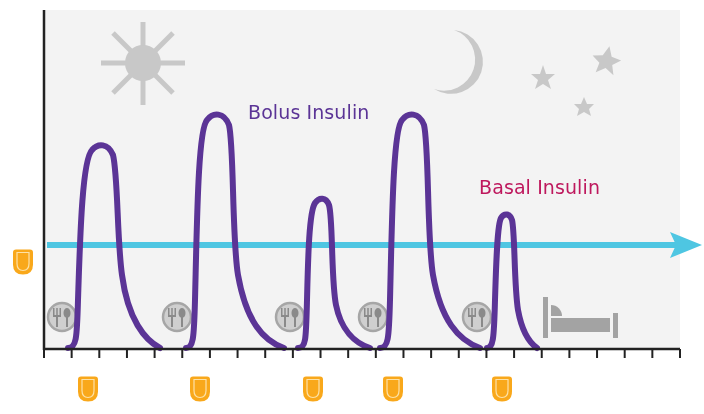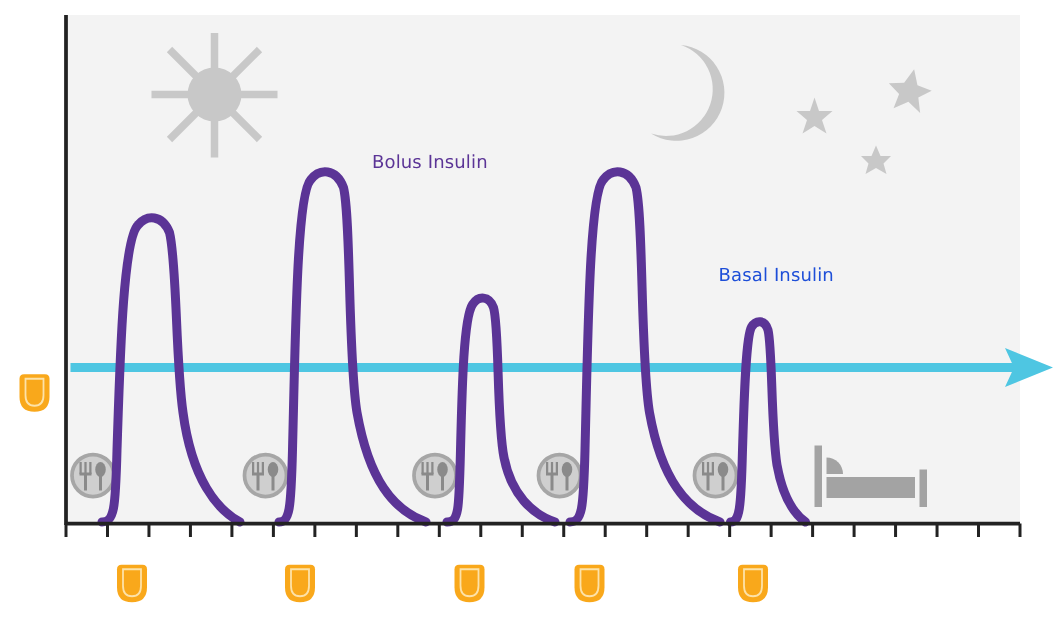--- a/index.html
+++ b/index.html
@@ -1,19 +1,19 @@
 <!DOCTYPE html>
 <html><head>
 <meta charset="utf-8">
 <style>
   html, body { margin: 0; padding: 0; background: #ffffff; }
   body { width: 704px; height: 414px; position: relative; overflow: hidden;
          font-family: "DejaVu Sans", "Liberation Sans", sans-serif; }
   #chart-svg { position: absolute; left: 0; top: 0; }
-  .series-label { position: absolute; font-size: 12px; white-space: nowrap; letter-spacing: 0.1px; }
+  .series-label { position: absolute; font-size: 19px; white-space: nowrap; letter-spacing: 0.1px; }
 </style>
 </head>
 <body>
 
 <svg id="chart-svg" width="704" height="414" viewBox="0 0 704 414">
 
   <rect x="44" y="10" width="636" height="339" fill="#f3f3f3"></rect>
 
   <g stroke="#c8c8c8" stroke-width="5" fill="#c8c8c8">
     <line x1="143" y1="22" x2="143" y2="105"></line>
@@ -153,13 +153,13 @@
         <path d="M496,379.5 L508,379.5 L508,390.5 Q508,397.5 502,397.5 Q496,397.5 496,390.5 Z" fill="none" stroke="#fde2a8" stroke-width="1.2"></path>
       </g>
       <g>
         <path d="M16,249.5 L30,249.5 Q33,249.5 33,252.5 L33,264.5 Q33,274.5 23,274.5 Q13,274.5 13,264.5 L13,252.5 Q13,249.5 16,249.5 Z" fill="#f9a81b"></path>
         <path d="M17,252.5 L29,252.5 L29,263.5 Q29,270.5 23,270.5 Q17,270.5 17,263.5 Z" fill="none" stroke="#fde2a8" stroke-width="1.2"></path>
       </g>
     </g>
 </svg>
 
 <div class="series-label" style="left:248px; top:101px; color:#5b3496;">Bolus Insulin</div>
-<div class="series-label" style="left:479px; top:176px; color:#1d4ed8;">Basal Insulin</div>
+<div class="series-label" style="left:479px; top:176px; color:#be185d;">Basal Insulin</div>
 
 </body></html>

